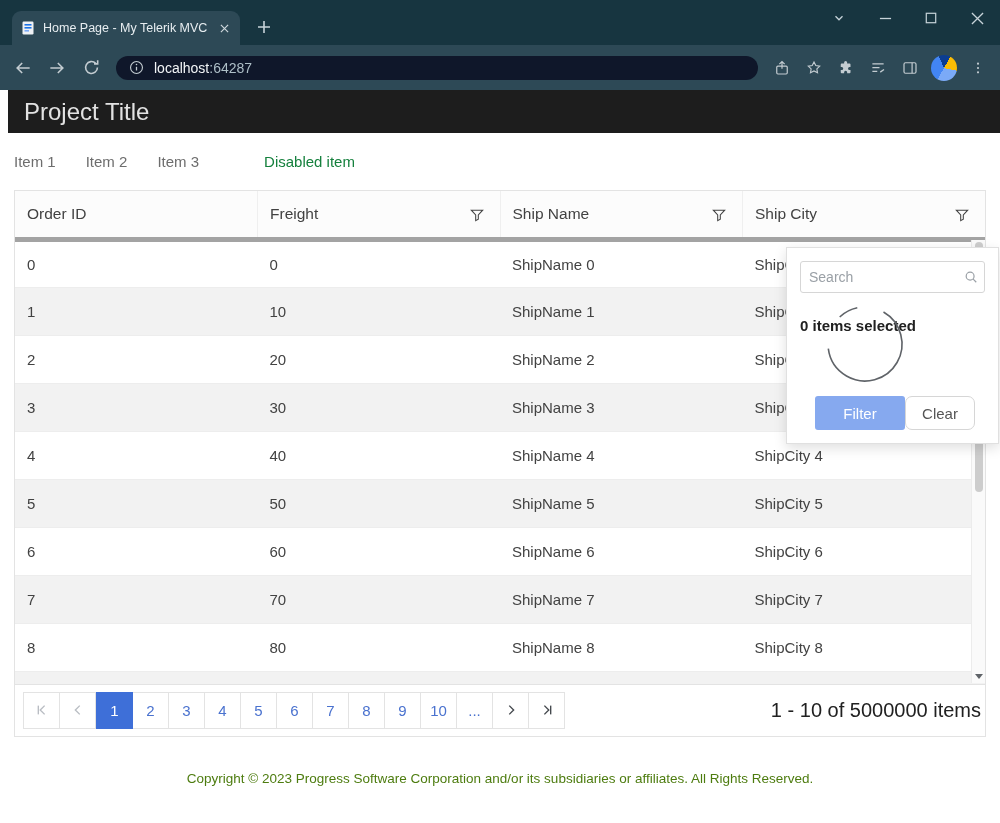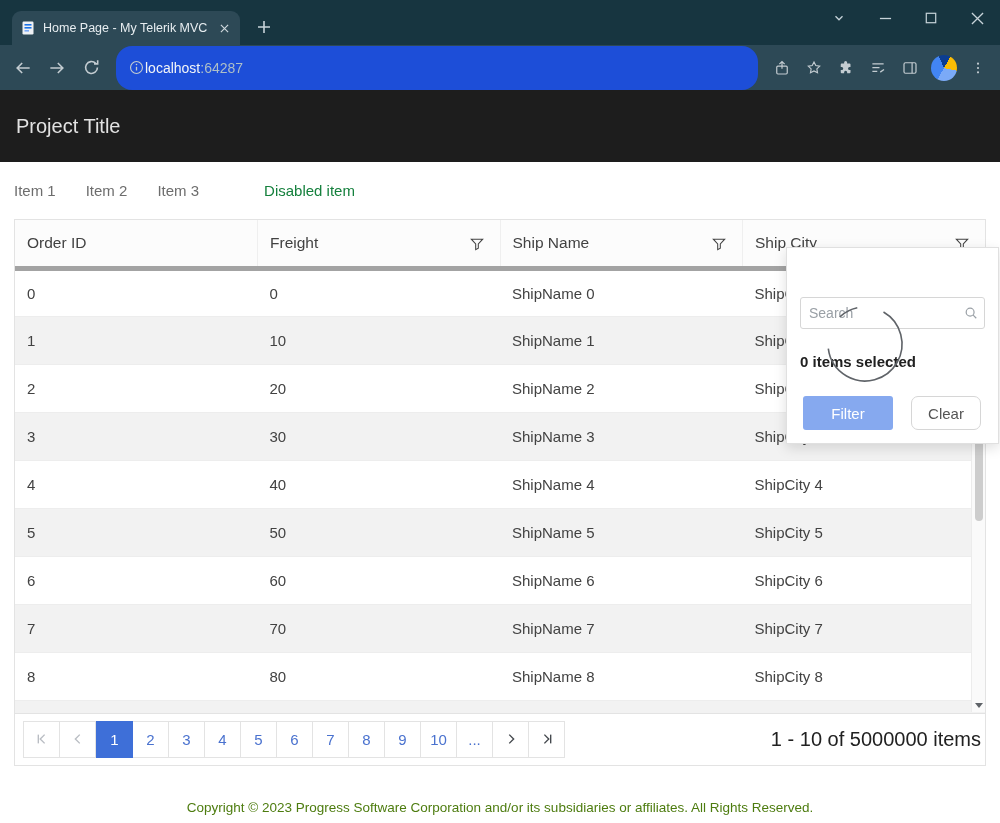--- a/index.html
+++ b/index.html
@@ -19,33 +19,33 @@
   }
   .tab-title { flex:1; white-space:nowrap; overflow:hidden; }
   .tab-close { width:16px; height:16px; display:flex; align-items:center; justify-content:center; border-radius:50%; }
   .newtab { width:28px; height:28px; margin:0 0 4px 10px; display:flex; align-items:center; justify-content:center; border-radius:50%; }
   .win-controls { position:absolute; right:0; top:0; display:flex; height:36px; }
   .win-btn { width:46px; height:36px; display:flex; align-items:center; justify-content:center; }
 
   .toolbar { height:45px; background:#2d4956; display:flex; align-items:center; padding:0 6px; }
   .nav-btn { width:34px; height:34px; display:flex; align-items:center; justify-content:center; border-radius:50%; }
   .urlbar {
-    flex:1; height:44px; background:#1d4ed8; border-radius:16px; margin:0 8px;
-    display:flex; align-items:center; padding:0 12px; color:#fff; font-size:14px;
+    flex:1; height:24px; background:#0f172a; border-radius:16px; margin:0 8px;
+    display:flex; align-items:center; gap:9px; padding:0 12px; color:#fff; font-size:14px;
   }
   .url-host { color:#f2f5f7; }
   .url-port { color:#aebfc7; }
   .tool-icon { width:32px; height:32px; display:flex; align-items:center; justify-content:center; border-radius:50%; }
   .avatar {
     width:26px; height:26px; border-radius:50%; margin:0 5px;
     background: conic-gradient(from 210deg, #4285f4 0 35%, #0b3d91 35% 50%, #fbbc04 50% 70%, #7baaf7 70% 100%);
   }
 
   
-  .appbar { height:72px; background:#1d1d1d; color:#e2e2e2; display:flex; align-items:center; padding:0 16px; font-size:20px; }
+  .appbar { height:43px; background:#1d1d1d; color:#e2e2e2; display:flex; align-items:center; padding:0 16px; font-size:24px;margin-left:8px; }
   .menubar { height:57px; display:flex; align-items:center; padding:0 14px; gap:30px; font-size:15px; color:#6d6d6d; background:#fff; }
   .menu-item { cursor:pointer; }
   .menu-item.disabled { color:#15803d; cursor:default;margin-left:35px; }
 
   
   .grid-wrap { margin:0 14px; border:1px solid #e3e3e3; position:relative; background:#fff; }
   table { width:100%; border-collapse:collapse; table-layout:fixed; }
   th {
     height:48px; text-align:left; font-weight:400; font-size:15.5px; color:#424242;
     padding:0 34px 0 12px; background:#fcfcfc; border-bottom:5px solid #a3a3a3;
@@ -75,30 +75,30 @@
   .pg-btn.current { background:#3e6fd8; border-color:#3e6fd8; color:#fff; z-index:1; }
   .pg-btn.nav.disabled { color:#b9bdc3; cursor:default; }
   .pg-btn.nav.enabled { color:#45494e; }
   .pager-info { position:absolute; right:4px; font-size:20px; color:#212121; }
 
   
   .filter-popup {
     position:absolute; left:786px; top:247px; width:213px; height:197px; background:#fff;
     border:1px solid #e0e0e0; box-shadow:0 4px 12px rgba(0,0,0,.13); z-index:10; padding:13px;
   }
-  .search-box { position:relative;margin-top:36px; }
+  .search-box { position:relative; }
   .search-box input {
     width:100%; height:32px; border:1px solid #d6d6d6; border-radius:3px; padding:0 26px 0 8px;
     font-size:14px; color:#424242; font-family:"Liberation Sans",sans-serif;
   }
   .search-box input::placeholder { color:#9aa0a6; }
   .search-box .mag { position:absolute; right:7px; top:9px; }
   .selected-text { margin-top:24px; font-weight:700; font-size:15px; color:#212121; }
   .spinner { position:absolute; left:36px; top:54px; pointer-events:none; }
-  .popup-buttons { position:absolute; left:16px; right:17px; bottom:13px; display:flex; justify-content:space-between; }
+  .popup-buttons { position:absolute; left:28px; right:17px; bottom:13px; display:flex; }
   .btn-filter { width:90px; height:34px; background:#86a9ef; color:#fff; border:none; border-radius:3px; font-size:15px; font-family:"Liberation Sans",sans-serif; cursor:pointer; }
   .btn-clear { width:70px; height:34px; background:#fff; color:#555; border:1px solid #d6d6d6; border-radius:7px; font-size:15px; font-family:"Liberation Sans",sans-serif; cursor:pointer; }
 
   .footer { margin-top:34px; text-align:center; color:#4d7c0f; font-size:13.5px; }
 </style>
 </head>
 <body>
 
 <div class="tabstrip">
   <div class="tab">

